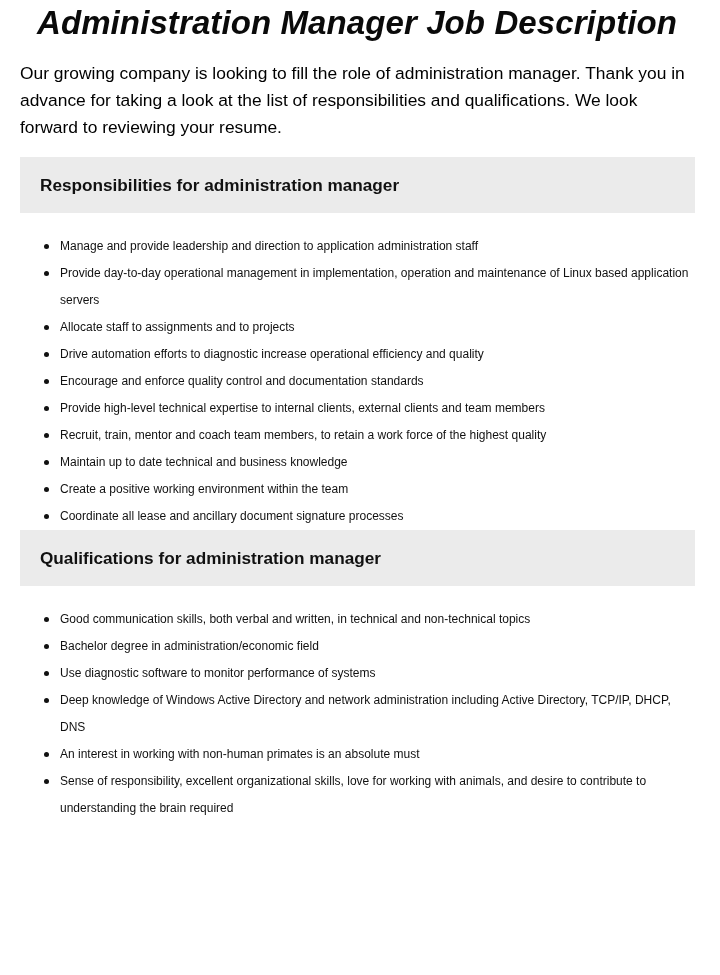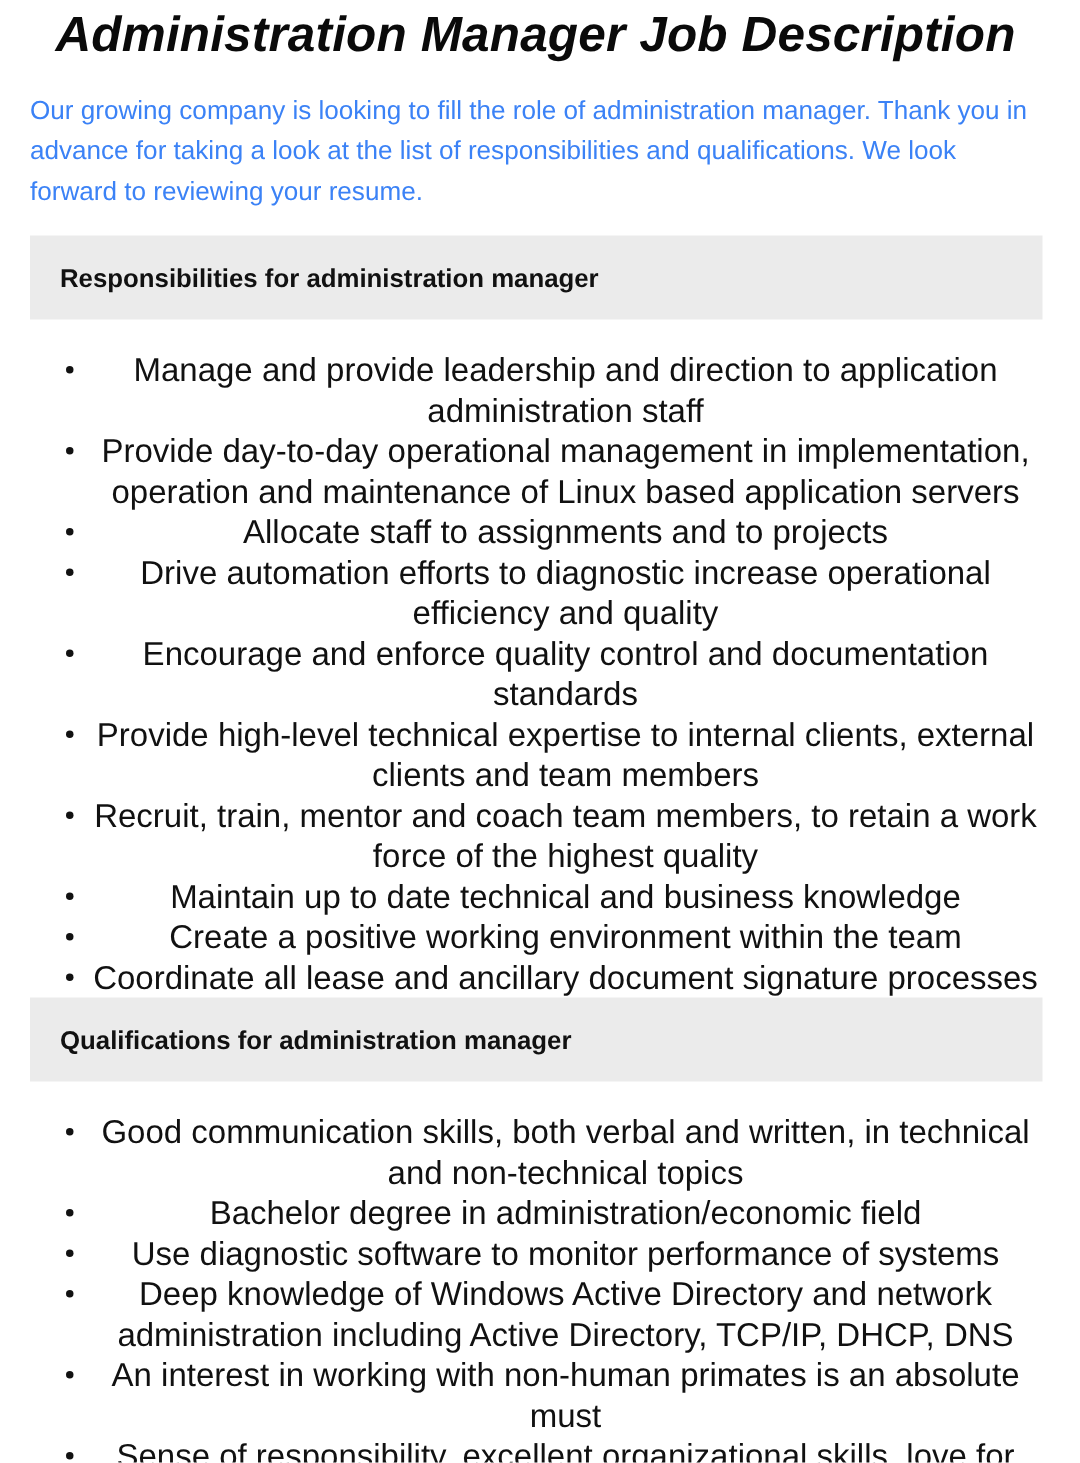--- a/index.html
+++ b/index.html
@@ -25,21 +25,21 @@
     font-weight: bold;
     text-align: center;
     letter-spacing: 0.1px;
     color: #0a0a0a;
     font-style: italic;
   }
   .intro {
     margin: 15px 0 0 0;
     font-size: 17.4px;
     line-height: 27px;
-    color: #3b82f6;
+    color: #000000;
   }
   .section-header {
     background: #ebebeb;
     margin: 16px 0 0 0;
     height: 56px;
     width: 675px;
     box-sizing: border-box;
     padding: 0 20px;
     display: flex;
     align-items: center;
@@ -47,24 +47,23 @@
     font-weight: bold;
     color: #111111;
   }
   ul.items {
     margin: 20px 0 0 0;
     padding: 0 0 0 40px;
     list-style: none;
   }
   ul.items li {
     position: relative;
-    font-size: 22px;
+    font-size: 12px;
     line-height: 27px;
     color: #111111;
-    text-align: center;
   }
   ul.items li::before {
     content: "";
     position: absolute;
     left: -16px;
     top: 11px;
     width: 5px;
     height: 5px;
     border-radius: 50%;
     background: #111111;

